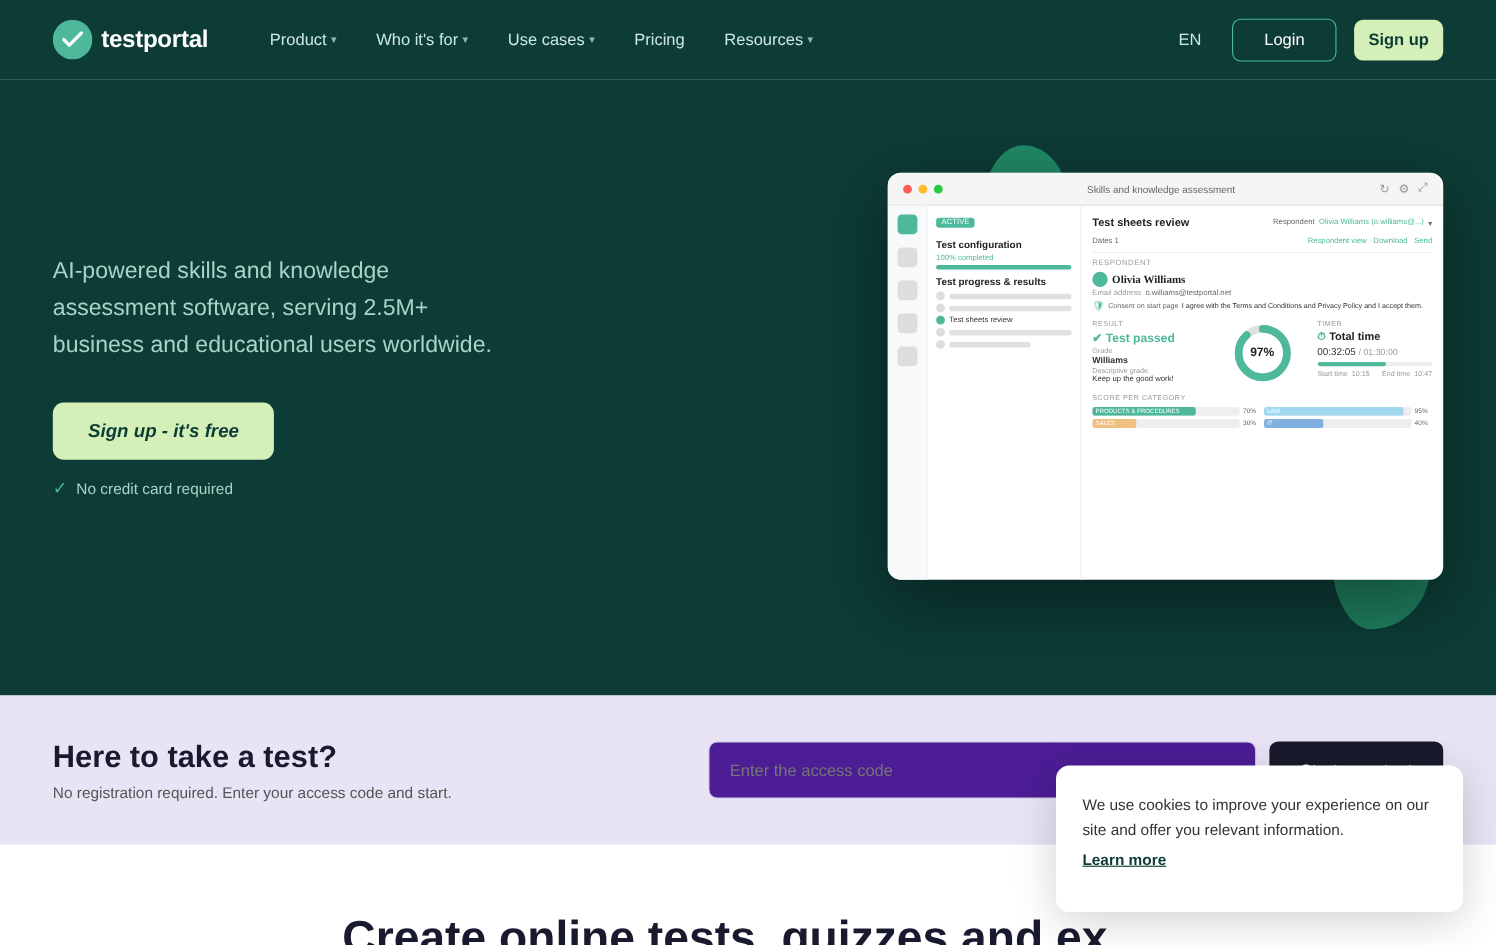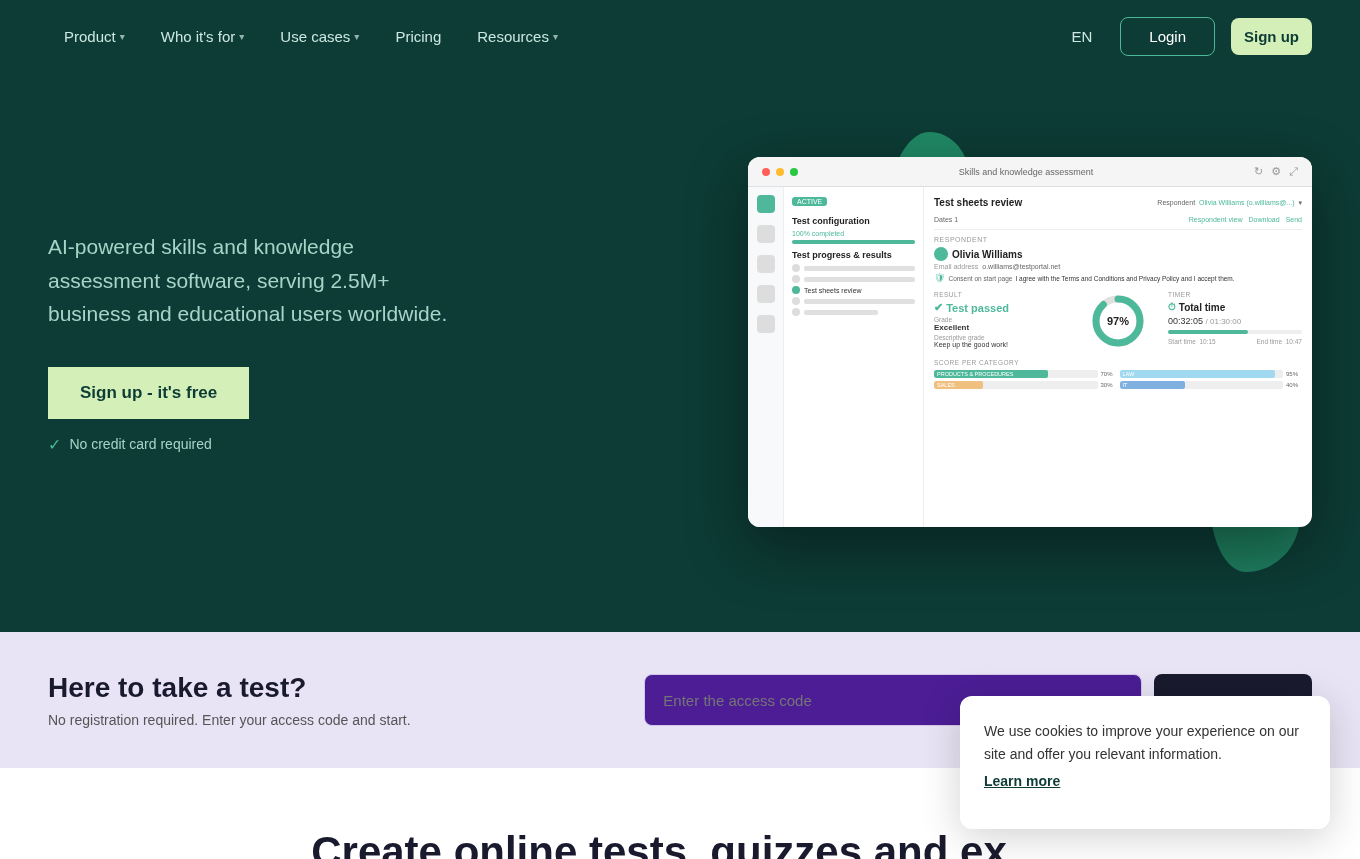--- a/index.html
+++ b/index.html
@@ -114,25 +114,26 @@
       color: #a8d4c8;
       line-height: 1.6;
       margin-bottom: 36px;
       max-width: 420px;
     }
     .btn-cta {
       background: #d4f0b8;
       border: none;
       color: #0d3b35;
       padding: 16px 32px;
-      border-radius: 0;
+      border-radius: 10px;
       font-size: 17px;
       font-weight: 700;
       cursor: pointer;
       display: inline-block;
+      font-style: italic;
     }
     .hero-note {
       display: flex;
       align-items: center;
       gap: 8px;
       margin-top: 16px;
       color: #a8d4c8;
       font-size: 14px;
     }
     .check-icon { color: #4db89a; font-size: 16px; }
@@ -164,21 +165,21 @@
     
     .hero-image {
       flex: 1;
       display: flex;
       justify-content: flex-end;
       align-items: center;
       z-index: 2;
       position: relative;
     }
     .dashboard-mockup {
-      width: 564px;
+      width: 505px;
       background: #fff;
       border-radius: 12px;
       box-shadow: 0 20px 60px rgba(0,0,0,0.4);
       overflow: hidden;
       font-size: 10px;
     }
     .mockup-topbar {
       background: #f5f5f5;
       padding: 8px 14px;
       display: flex;
@@ -314,20 +315,21 @@
       letter-spacing: 0.5px;
       margin-bottom: 4px;
     }
     .mockup-respondent-name {
       font-size: 10px;
       font-weight: 600;
       color: #222;
       display: flex;
       align-items: center;
       gap: 4px;
+      font-family: Liberation Serif, serif;
     }
     .mockup-avatar-sm {
       width: 14px;
       height: 14px;
       border-radius: 50%;
       background: #4db89a;
       flex-shrink: 0;
     }
     .mockup-email-row {
       font-size: 7px;
@@ -575,20 +577,27 @@
       padding: 14px;
       font-size: 15px;
       font-weight: 600;
       cursor: pointer;
     }
   </style>
 </head>
 <body>
 
 <nav class="navbar">
+  <a class="logo-area" href="#">
+    <svg class="logo-icon" viewBox="0 0 36 36" fill="none">
+      <circle cx="18" cy="18" r="18" fill="#4db89a"></circle>
+      <path d="M10 18 L15 23 L26 12" stroke="#fff" stroke-width="3" stroke-linecap="round" stroke-linejoin="round"></path>
+    </svg>
+    <span class="logo-text">testportal</span>
+  </a>
   <div class="nav-links">
     <a class="nav-link" href="#">
       <span>Product</span>
       <span class="nav-chevron">▾</span>
     </a>
     <a class="nav-link" href="#">
       <span>Who it's for</span>
       <span class="nav-chevron">▾</span>
     </a>
     <a class="nav-link" href="#">
@@ -716,21 +725,21 @@
           </div>
 
           <div class="mockup-result-timer">
             <div class="mockup-result-box">
               <div class="mockup-result-label">RESULT</div>
               <div class="mockup-passed">
                 <span class="mockup-passed-icon">✔</span>
                 <span>Test passed</span>
               </div>
               <div class="mockup-grade-label">Grade</div>
-              <div class="mockup-grade-val">Excellent</div>
+              <div class="mockup-grade-val">Williams</div>
               <div class="mockup-desc-grade">Descriptive grade</div>
               <div class="mockup-desc-val">Keep up the good work!</div>
             </div>
 
             <div class="mockup-donut-wrap">
               <div class="mockup-donut">
                 <svg width="60" height="60" viewBox="0 0 60 60">
                   <circle cx="30" cy="30" r="22" fill="none" stroke="#e0e0e0" stroke-width="7"></circle>
                   <circle cx="30" cy="30" r="22" fill="none" stroke="#4db89a" stroke-width="7" stroke-dasharray="134.9" stroke-dashoffset="13.5" stroke-linecap="round" transform="rotate(-90 30 30)"></circle>
                 </svg>

